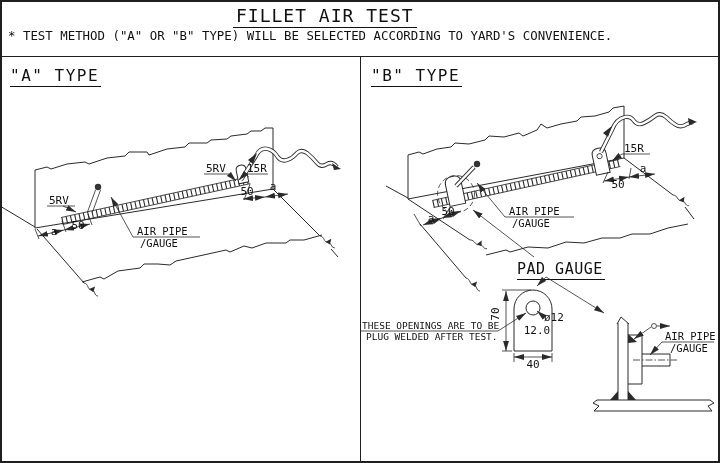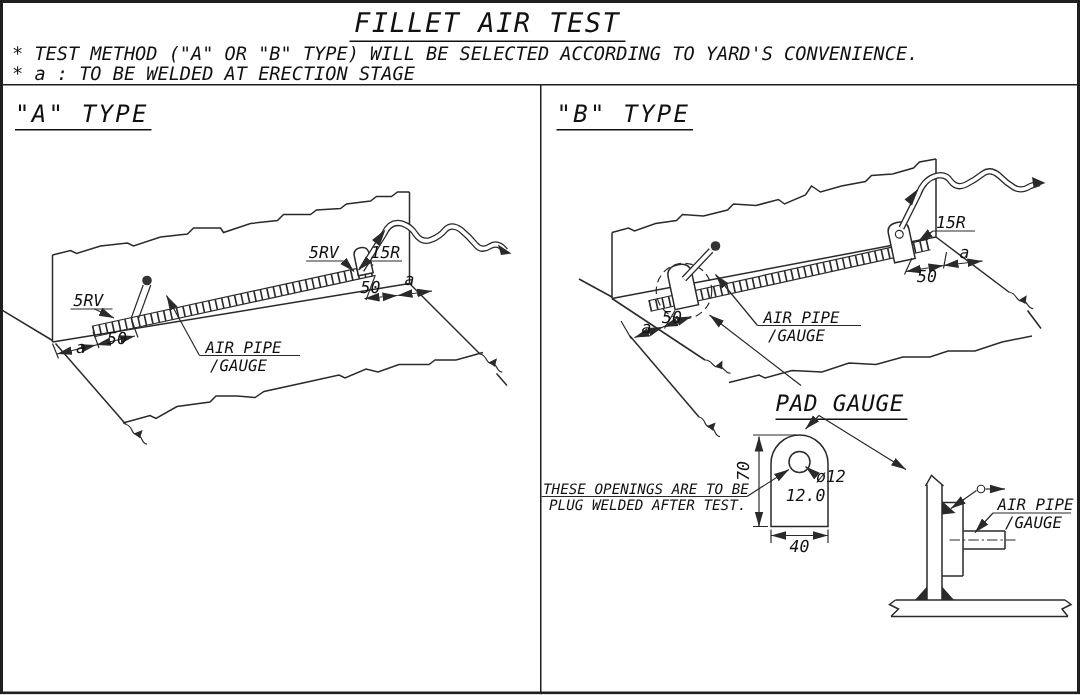--- a/index.html
+++ b/index.html
@@ -1,17 +1,17 @@
 <!DOCTYPE html>
 <html><head>
 <meta charset="utf-8">
 <style>
   html,body{margin:0;padding:0;background:#fff;}
   .stage{position:relative;width:720px;height:463px;background:#ffffff;overflow:hidden;
-         font-family:"DejaVu Sans Mono", monospace;color:#111;font-style:italic;}
+         font-family:"DejaVu Sans Mono", monospace;color:#111;}
   .frame{position:absolute;inset:0;border:2px solid #1f1f1f;pointer-events:none;}
   .hline{position:absolute;left:0;top:56px;width:720px;border-top:1.5px solid #1f1f1f;}
   .vline{position:absolute;left:360px;top:56px;height:407px;border-left:1.5px solid #1f1f1f;}
   .sheet-title{position:absolute;left:233px;top:5px;font-size:18px;letter-spacing:1px;
                border-bottom:1.6px solid #111;padding:0 3px 1px 3px;white-space:pre;}
   .note{position:absolute;left:8px;font-size:12.4px;white-space:pre;}
   .n1{top:28px}.n2{top:41px}
   .ptitle{position:absolute;font-size:16px;letter-spacing:1.5px;border-bottom:1.5px solid #111;
           padding:0 2px 1px 0;white-space:pre;}
   .pa{left:10px;top:66px}.pb{left:371px;top:66px}
@@ -27,21 +27,20 @@
   .wht{fill:#fff;stroke:#2a2a2a;stroke-width:1;}
   .blk{fill:#2a2a2a;stroke:none;}
 </style>
 </head>
 <body>
 
 <div class="stage">
 
   <div class="sheet-title">FILLET AIR TEST</div>
   <div class="note n1">* TEST METHOD ("A" OR "B" TYPE) WILL BE SELECTED ACCORDING TO YARD'S CONVENIENCE.</div>
-  <div class="note n2">* a : TO BE WELDED AT ERECTION STAGE</div>
   <div class="hline"></div>
   <div class="vline"></div>
   <div class="ptitle pa">"A" TYPE</div>
   <div class="ptitle pb">"B" TYPE</div>
   <div class="ptitle pd">PAD GAUGE</div>
 
   <svg class="sheet" width="720" height="463" viewBox="0 0 720 463">
     <defs>
       <marker id="arr" markerUnits="userSpaceOnUse" markerWidth="11" markerHeight="7" viewBox="0 0 11 7" refX="10" refY="3.5" orient="auto-start-reverse">
         <path d="M0,0.6 L10,3.5 L0,6.4 Z" fill="#2a2a2a"></path>

